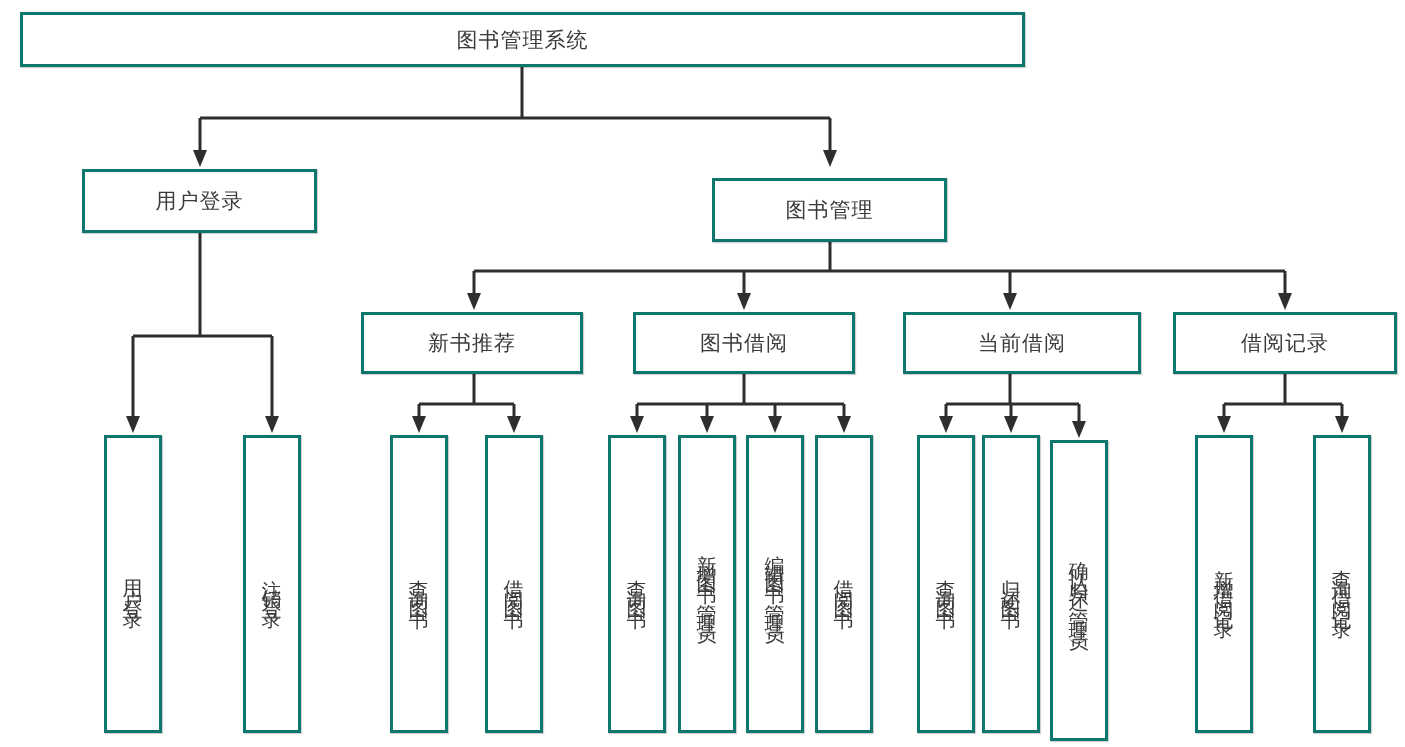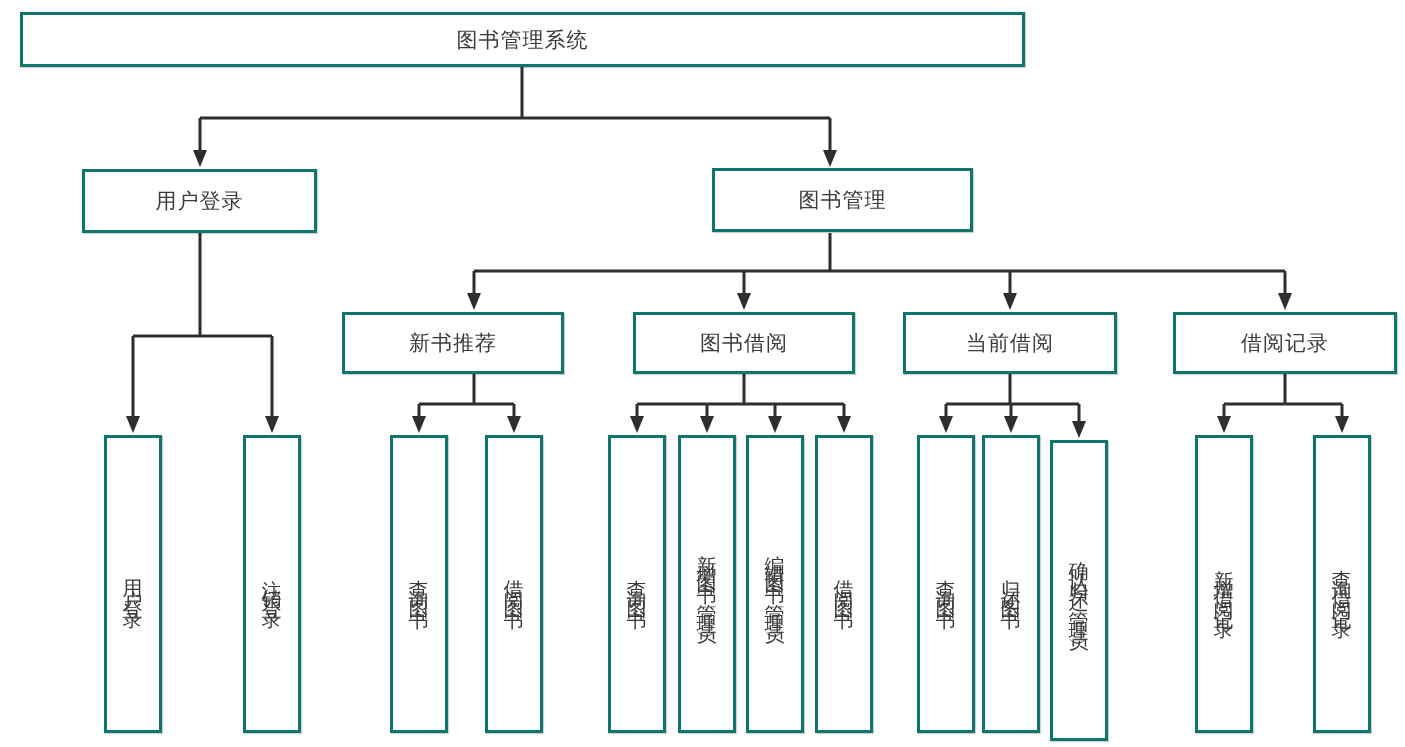--- a/index.html
+++ b/index.html
@@ -43,24 +43,24 @@
   .node-v {
     writing-mode: vertical-rl;
     text-orientation: mixed;
     font-size: 20px;
     letter-spacing: 10px;
     line-height: 1;
   }
   
   .n-root        { left: 20px;   top: 12px;  width: 1005px; height: 55px; }
   .n-user-login  { left: 82px;   top: 169px; width: 235px;  height: 64px; }
-  .n-book-mgmt   { left: 712px;  top: 168px; width: 261px;  height: 64px; }
-  .n-rec         { left: 342px;  top: 312px; width: 222px;  height: 62px; }
+  .n-book-mgmt   { left: 712px;  top: 178px; width: 235px;  height: 64px; }
+  .n-rec         { left: 361px;  top: 312px; width: 222px;  height: 62px; }
   .n-bb          { left: 633px;  top: 312px; width: 222px;  height: 62px; }
-  .n-cb          { left: 903px;  top: 312px; width: 214px;  height: 62px; }
+  .n-cb          { left: 903px;  top: 312px; width: 238px;  height: 62px; }
   .n-br          { left: 1173px; top: 312px; width: 224px;  height: 62px; }
   .leaf          { top: 435px; width: 58px; height: 298px; }
   .l-login-1  { left: 104px; }
   .l-login-2  { left: 243px; }
   .l-rec-1    { left: 390px; }
   .l-rec-2    { left: 485px; }
   .l-bb-1     { left: 608px; }
   .l-bb-2     { left: 678px; }
   .l-bb-3     { left: 746px; }
   .l-bb-4     { left: 815px; }

